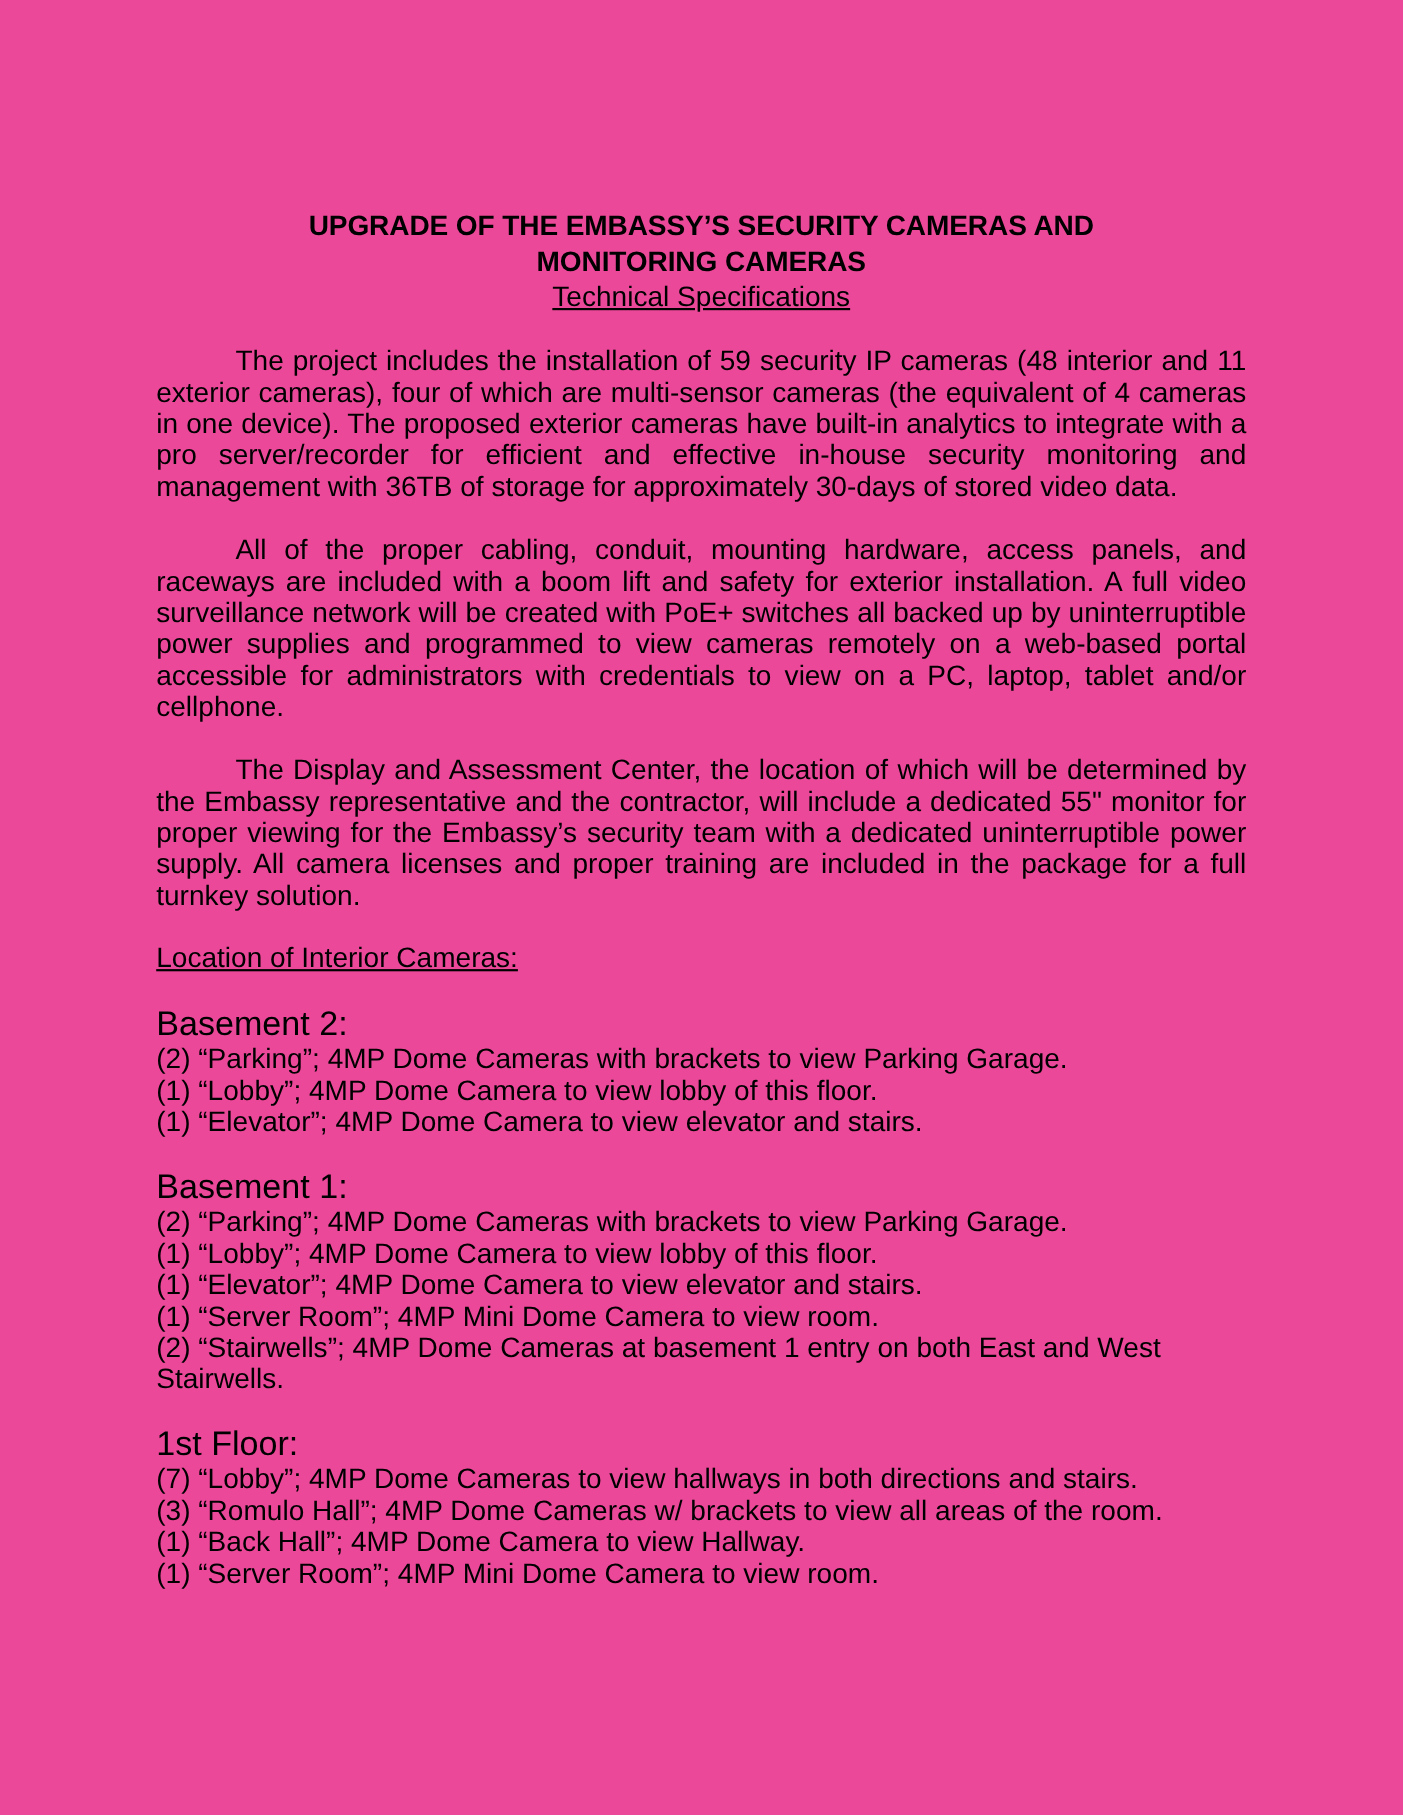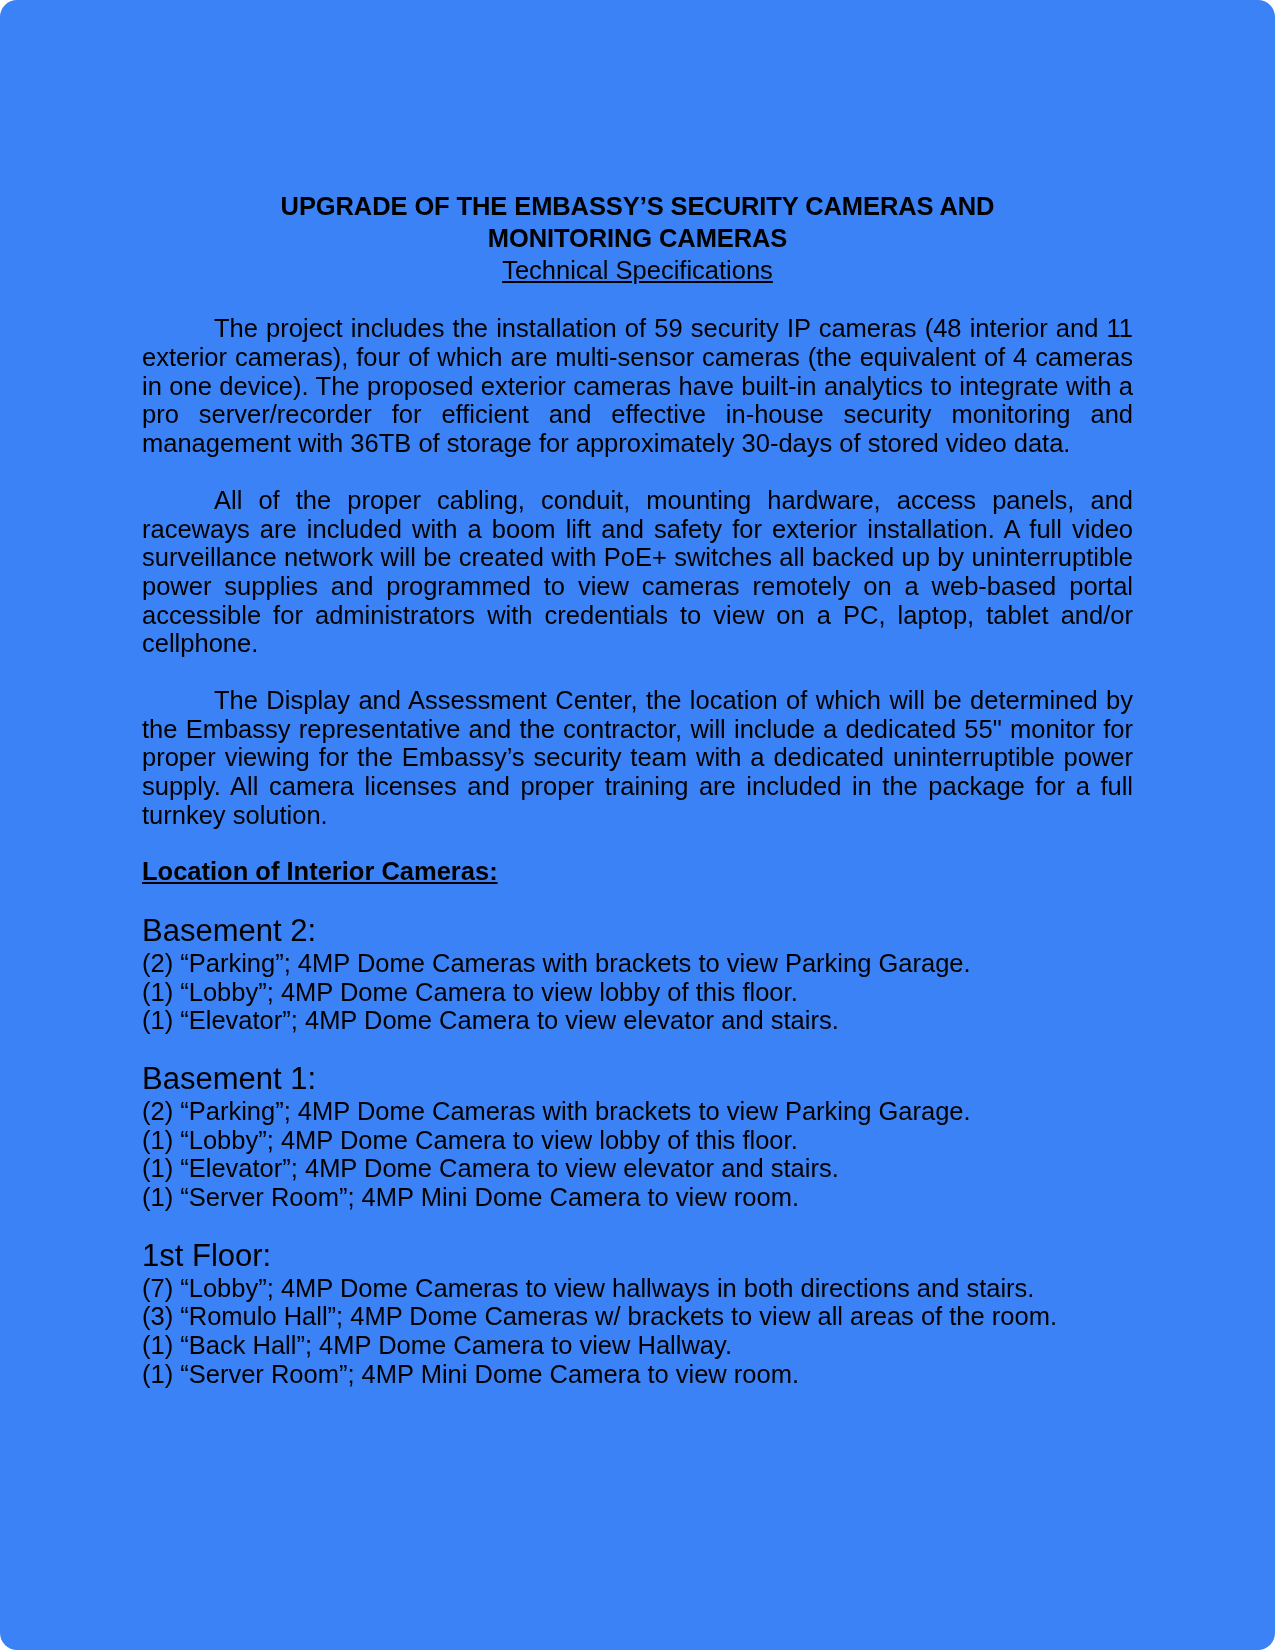--- a/index.html
+++ b/index.html
@@ -8,25 +8,24 @@
     background: #ffffff;
   }
   body {
     font-family: "Liberation Sans", sans-serif;
     color: #000000;
   }
   .page {
     width: 1275px;
     height: 1650px;
     box-sizing: border-box;
-    background: #3b82f6;
+    background: #ec4899;
     position: relative;
     margin: 0 auto;
     padding: 190px 142px 0 142px;
-    border-radius: 17px;
   }
   .doc-body {
     width: 991px;
     font-size: 25.5px;
     line-height: 1.125;
   }
 
   
   .title-block {
     text-align: center;
@@ -58,21 +57,21 @@
   }
   .spacer-line {
     height: 28px;
   }
   .spacer-line-sm {
     height: 27px;
   }
 
   
   .section-heading {
-    font-weight: bold;
+    font-weight: normal;
     text-decoration: underline;
     text-underline-offset: 2px;
     font-size: 25.5px;
     line-height: 1.125;
     margin: 0;
   }
 
   
   .floor-group {
     margin: 0;
@@ -126,20 +125,21 @@
     </div>
 
     <div class="spacer-line-sm"></div>
 
     <div class="floor-group">
       <div class="floor-title">Basement 1:</div>
       <div class="cam-line">(2) “Parking”; 4MP Dome Cameras with brackets to view Parking Garage.</div>
       <div class="cam-line">(1) “Lobby”; 4MP Dome Camera to view lobby of this floor.</div>
       <div class="cam-line">(1) “Elevator”; 4MP Dome Camera to view elevator and stairs.</div>
       <div class="cam-line">(1) “Server Room”; 4MP Mini Dome Camera to view room.</div>
+      <div class="cam-line">(2) “Stairwells”; 4MP Dome Cameras at basement 1 entry on both East and West Stairwells.</div>
     </div>
 
     <div class="spacer-line-sm"></div>
 
     <div class="floor-group">
       <div class="floor-title">1st Floor:</div>
       <div class="cam-line">(7) “Lobby”; 4MP Dome Cameras to view hallways in both directions and stairs.</div>
       <div class="cam-line">(3) “Romulo Hall”; 4MP Dome Cameras w/ brackets to view all areas of the room.</div>
       <div class="cam-line">(1) “Back Hall”; 4MP Dome Camera to view Hallway.</div>
       <div class="cam-line">(1) “Server Room”; 4MP Mini Dome Camera to view room.</div>

